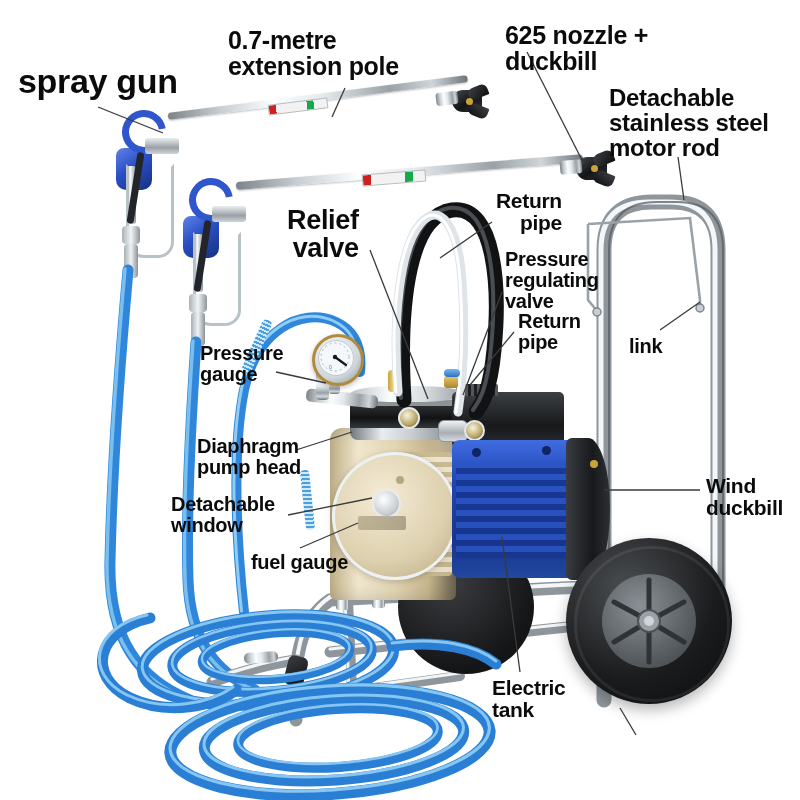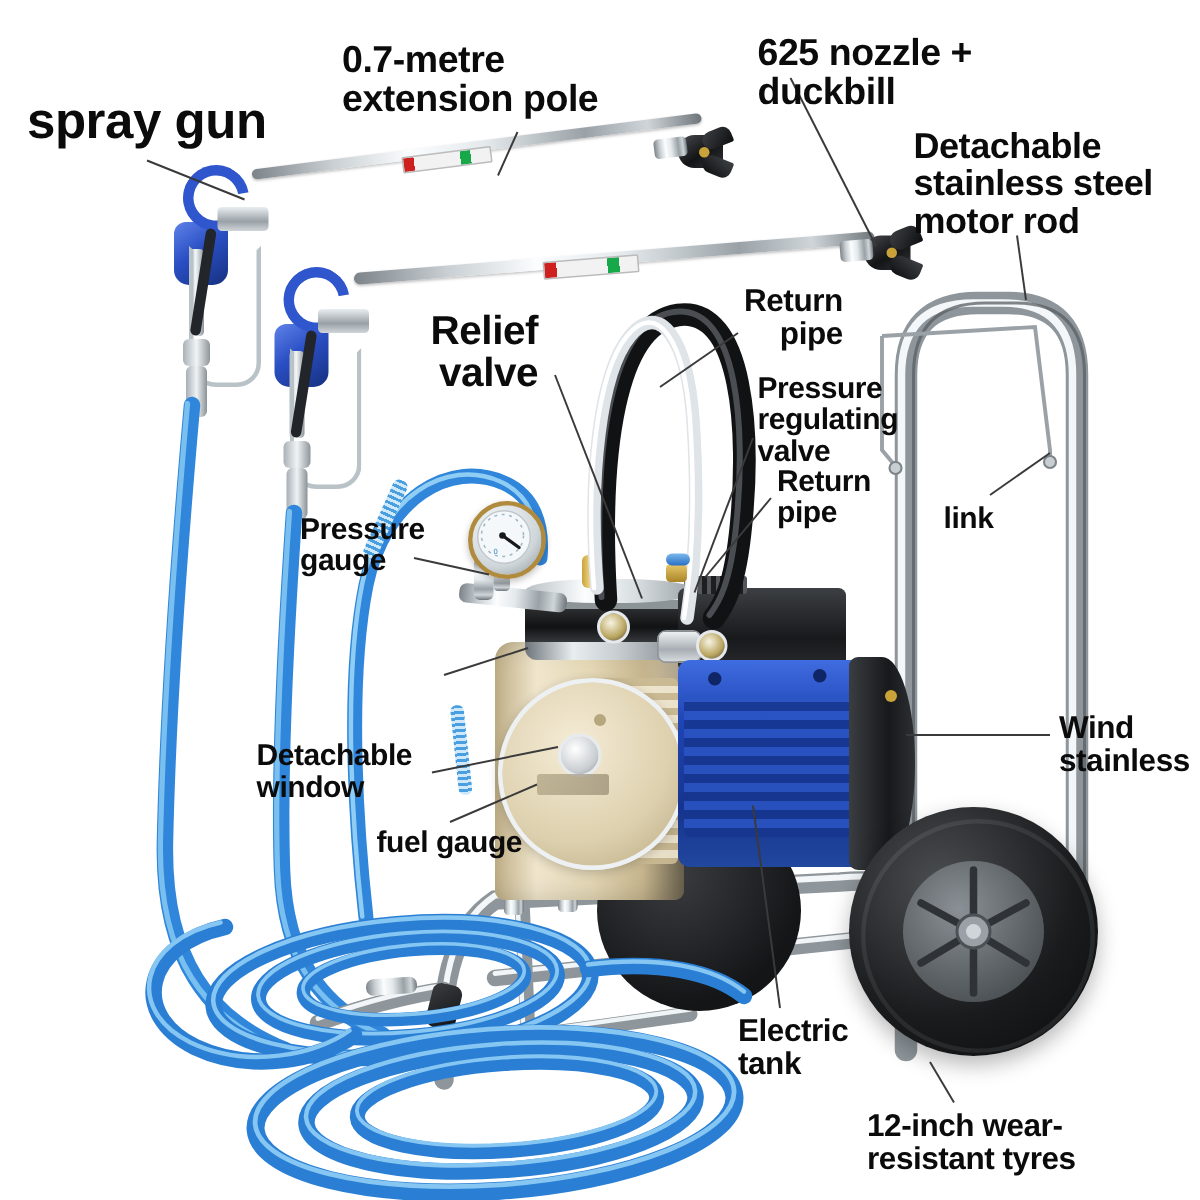--- a/index.html
+++ b/index.html
@@ -315,24 +315,24 @@
       <div class="label" style="left: 496px; top: 190px; font-size: 21px; text-align: right; color: rgb(11, 11, 11);">Return
 pipe</div>
       <div class="label" style="left: 505px; top: 249px; font-size: 20px; text-align: left; color: rgb(11, 11, 11);">Pressure
 regulating
 valve</div>
       <div class="label" style="left: 518px; top: 311px; font-size: 20px; text-align: left; color: rgb(11, 11, 11);">Return
 pipe</div>
       <div class="label" style="left: 629px; top: 336px; font-size: 20px; text-align: left; color: rgb(11, 11, 11);">link</div>
       <div class="label" style="left: 200px; top: 343px; font-size: 20px; text-align: left; color: rgb(11, 11, 11);">Pressure
 gauge</div>
+      <div class="label" style="left: 197px; top: 436px; font-size: 20px; text-align: left; color: rgb(11, 11, 11);">Diaphragm
+pump head</div>
       <div class="label" style="left: 171px; top: 494px; font-size: 20px; text-align: left; color: rgb(11, 11, 11);">Detachable
 window</div>
       <div class="label" style="left: 251px; top: 552px; font-size: 20px; text-align: left; color: rgb(11, 11, 11);">fuel gauge</div>
       <div class="label" style="left: 706px; top: 475px; font-size: 21px; text-align: left; color: rgb(11, 11, 11);">Wind
-stainless</div>
+duckbill</div>
       <div class="label" style="left: 492px; top: 677px; font-size: 21px; text-align: left; color: rgb(11, 11, 11);">Electric
 tank</div>
-      <div class="label" style="left: 578px; top: 740px; font-size: 21px; text-align: left; color: rgb(11, 11, 11);">12-inch wear-
-resistant tyres</div>
     </div>
 
 </div>
 
 </body></html>

